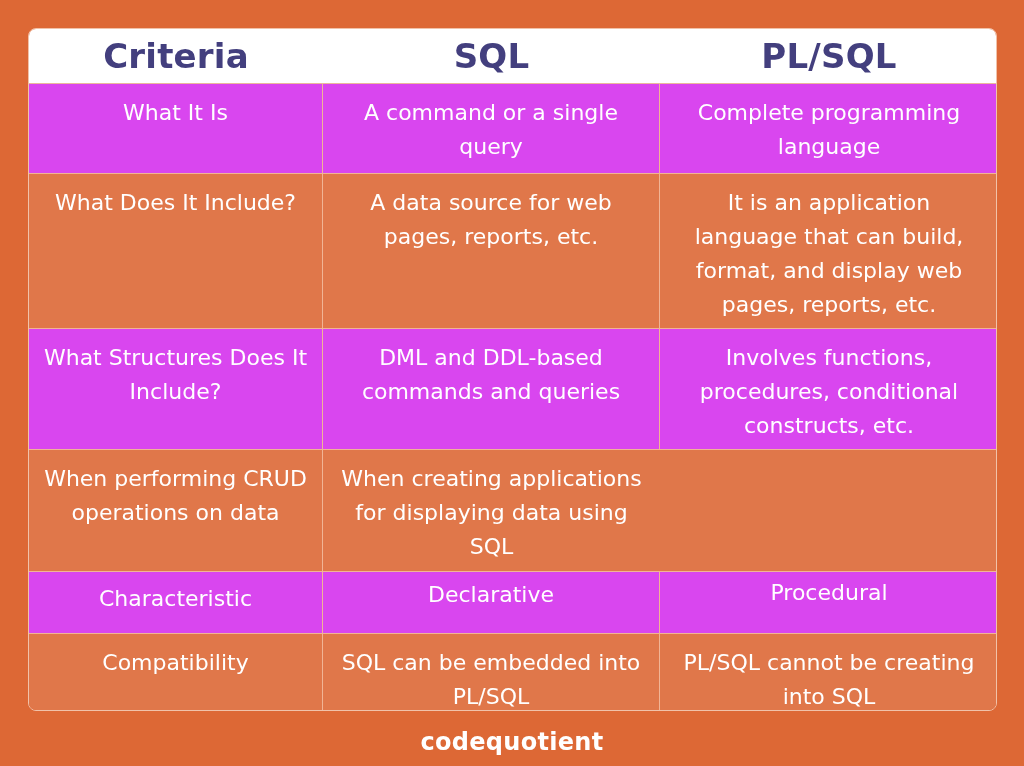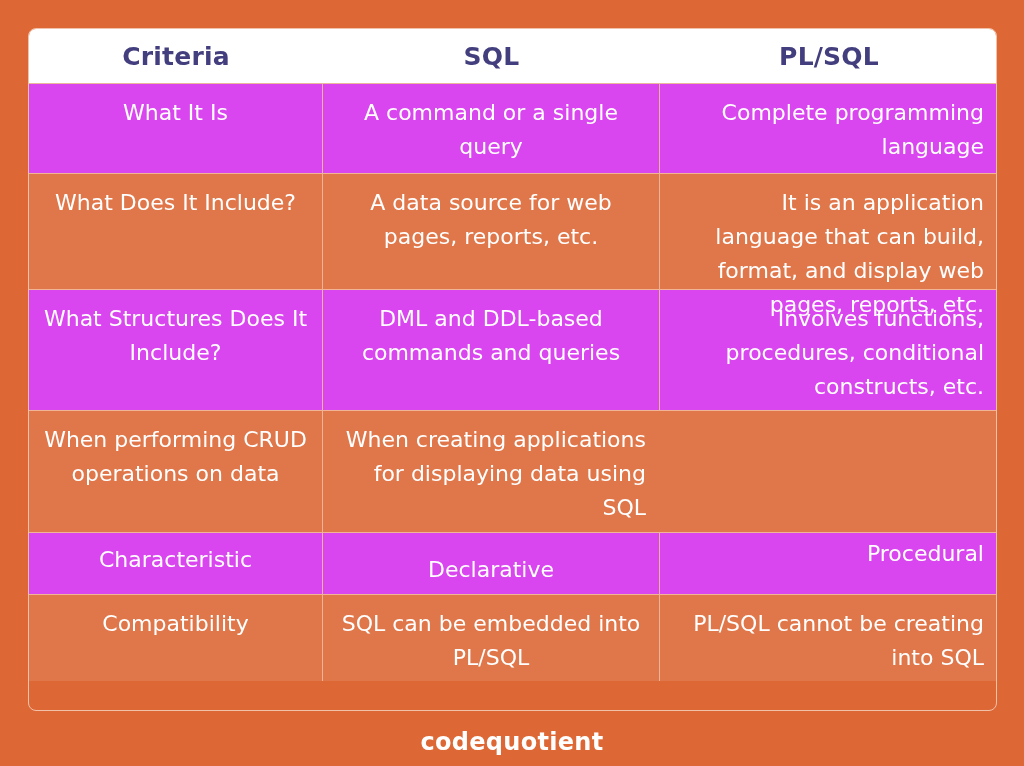--- a/index.html
+++ b/index.html
@@ -32,42 +32,42 @@
       background: #FFFFFF;
       border-bottom: 1px solid #EBB79B;
       box-sizing: border-box;
     }
     .header-cell {
       display: flex;
       align-items: center;
       justify-content: center;
       color: #433F7E;
       font-weight: bold;
-      font-size: 25px;
+      font-size: 34px;
       letter-spacing: 0.2px;
     }
     .row {
       display: grid;
       grid-template-columns: 294px 337px 338px;
       border-bottom: 1px solid #F1B495;
       box-sizing: border-box;
     }
     .row:last-child { border-bottom: none; }
     .row.dark { background: #d946ef; }
     .row.light { background: #E0774A; }
     .cell {
       color: #FFFFFF;
       font-size: 22px;
       line-height: 34px;
       text-align: center;
       padding: 12px 14px 0 14px;
       box-sizing: border-box;
       border-right: 1px solid #F1B495;
     }
-    .cell:last-child { border-right: none; text-align: right; }
+    .cell:last-child { border-right: none; }
     .logo {
       position: absolute;
       left: 0;
       width: 1024px;
       top: 728px;
       text-align: center;
       color: #FFFFFF;
       font-weight: bold;
       font-size: 24px;
       letter-spacing: 0.3px;
@@ -82,40 +82,40 @@
     <div class="header-cell">SQL</div>
     <div class="header-cell">PL/SQL</div>
   </div>
 
   <div class="row dark" style="height:90px">
     <div class="cell">What It Is</div>
     <div class="cell">A command or a single query</div>
     <div class="cell">Complete programming language</div>
   </div>
 
-  <div class="row light" style="height:116px">
+  <div class="row light" style="height:155px">
     <div class="cell">What Does It Include?</div>
     <div class="cell">A data source for web pages, reports, etc.</div>
     <div class="cell">It is an application language that can build, format, and display web pages, reports, etc.</div>
   </div>
 
   <div class="row dark" style="height:121px">
     <div class="cell">What Structures Does It Include?</div>
     <div class="cell">DML and DDL-based commands and queries</div>
     <div class="cell">Involves functions, procedures, conditional constructs, etc.</div>
   </div>
 
   <div class="row light" style="height:122px">
     <div class="cell">When performing CRUD operations on data</div>
     <div class="cell">When creating applications for displaying data using SQL</div>
   </div>
 
   <div class="row dark" style="height:62px">
     <div class="cell" style="padding-top:10px">Characteristic</div>
-    <div class="cell" style="padding-top:20px">Declarative</div>
+    <div class="cell" style="padding-top:6px">Declarative</div>
     <div class="cell" style="padding-top:4px">Procedural</div>
   </div>
 
   <div class="row light" style="height:86px">
     <div class="cell">Compatibility</div>
     <div class="cell">SQL can be embedded into PL/SQL</div>
     <div class="cell">PL/SQL cannot be creating into SQL</div>
   </div>
 </div>
 

